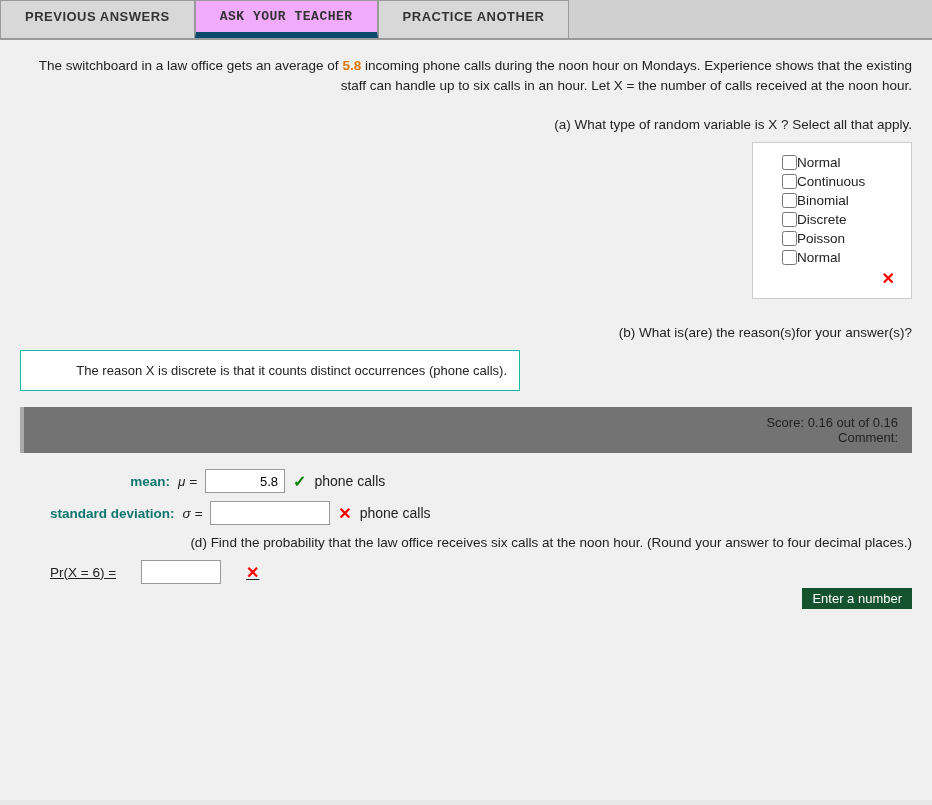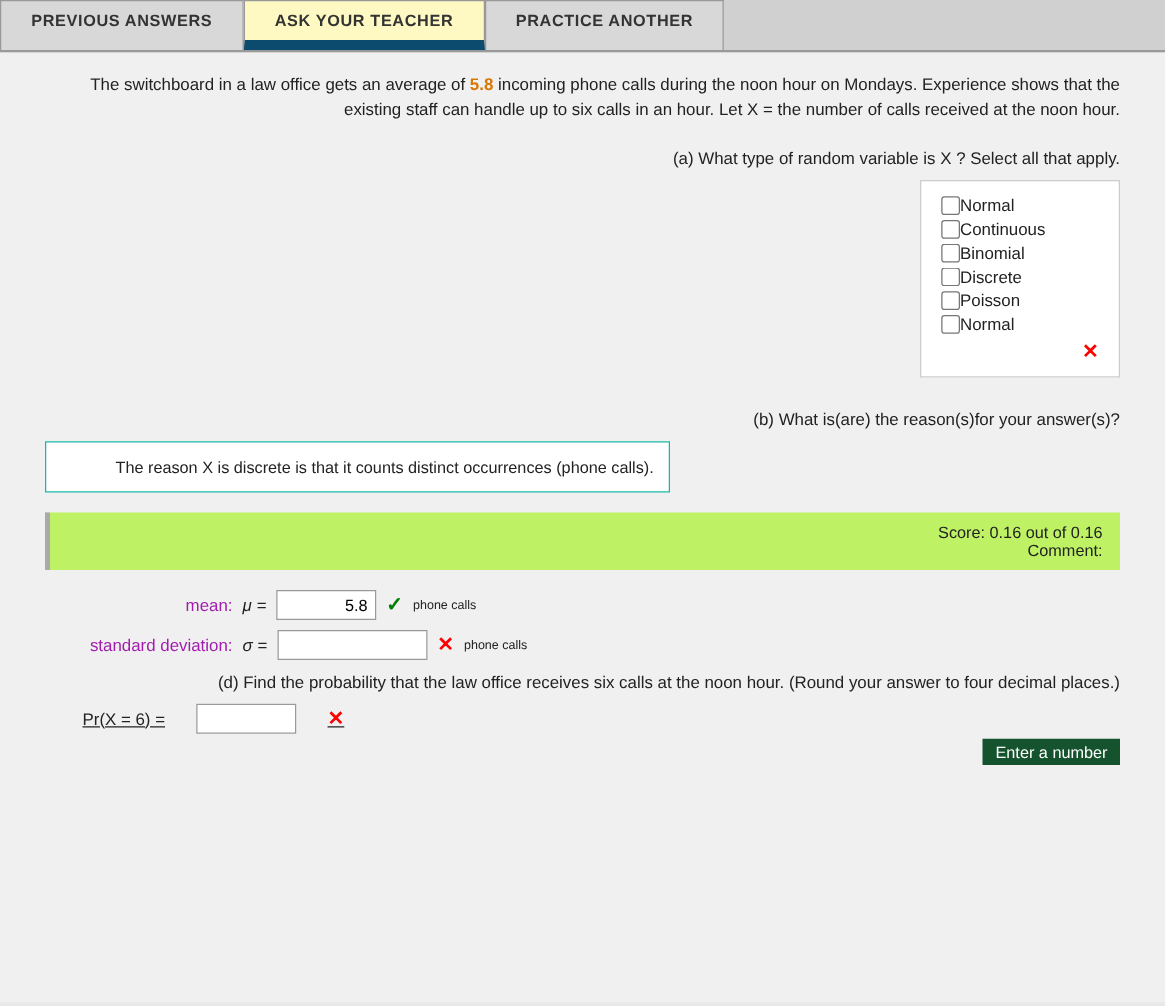--- a/index.html
+++ b/index.html
@@ -23,28 +23,29 @@
       font-weight: bold;
       letter-spacing: 0.5px;
       cursor: pointer;
       border: 1px solid #999;
       border-bottom: none;
       background: #d8d8d8;
       color: #333;
       text-transform: uppercase;
     }
     .nav-tab.active {
-      background: #fef9c3;
-      border-bottom: 8px solid #0c4a6e;
+      background: #f0abfc;
+      border-bottom: 6px solid #0c4a6e;
+      font-family: Liberation Mono, monospace;
     }
 
     
     .main-content {
       background: #f0f0f0;
-      padding: 16px 36px;
+      padding: 16px 20px;
       min-height: 760px;
     }
 
     
     .problem-statement {
       font-size: 13.5px;
       line-height: 1.5;
       margin-bottom: 20px;
       color: #222;
     }
@@ -66,21 +67,21 @@
       border: 1px solid #ccc;
       display: inline-block;
       padding: 8px 16px 10px 12px;
       margin-left: 30px;
       margin-bottom: 10px;
       min-width: 160px;
     }
     .checkbox-item {
       display: flex;
       align-items: center;
-      margin: 4px 4px;
+      margin: 4px 17px;
       gap: 0;
       font-size: 13.5px;
     }
     .checkbox-item input[type="checkbox"] {
       width: 15px;
       height: 15px;
       cursor: pointer;
     }
     .error-x {
       color: red;
@@ -105,40 +106,41 @@
       padding: 10px 12px;
       max-width: 500px;
       font-size: 13px;
       line-height: 1.5;
       color: #222;
     }
 
     
     .score-box {
       border-left: 4px solid #aaa;
-      background: #bef264;
+      background: #737373;
       padding: 8px 14px;
       margin: 16px 0;
       font-size: 13px;
     }
 
     
     .part-c-container {
       margin-top: 16px;
     }
     .calc-row {
       display: flex;
       align-items: center;
       gap: 8px;
       margin: 8px 0 6px 30px;
       font-size: 13.5px;
     }
     .label-col {
       min-width: 120px;
-      color: #a21caf;
+      color: #0f766e;
+      font-weight: bold;
     }
     .mu-symbol {
       font-style: italic;
     }
     .sigma-symbol {
       font-style: italic;
     }
     .input-field {
       border: 1px solid #999;
       background: white;
@@ -154,21 +156,21 @@
       color: green;
       font-size: 16px;
       font-weight: bold;
     }
     .x-mark {
       color: red;
       font-size: 16px;
       font-weight: bold;
     }
     .phone-calls-label {
-      font-size: 10px;
+      font-size: 14px;
       color: #222;
     }
 
     
     .part-d-container {
       margin-top: 10px;
       font-size: 13.5px;
     }
     .part-d-row {
       display: flex;

